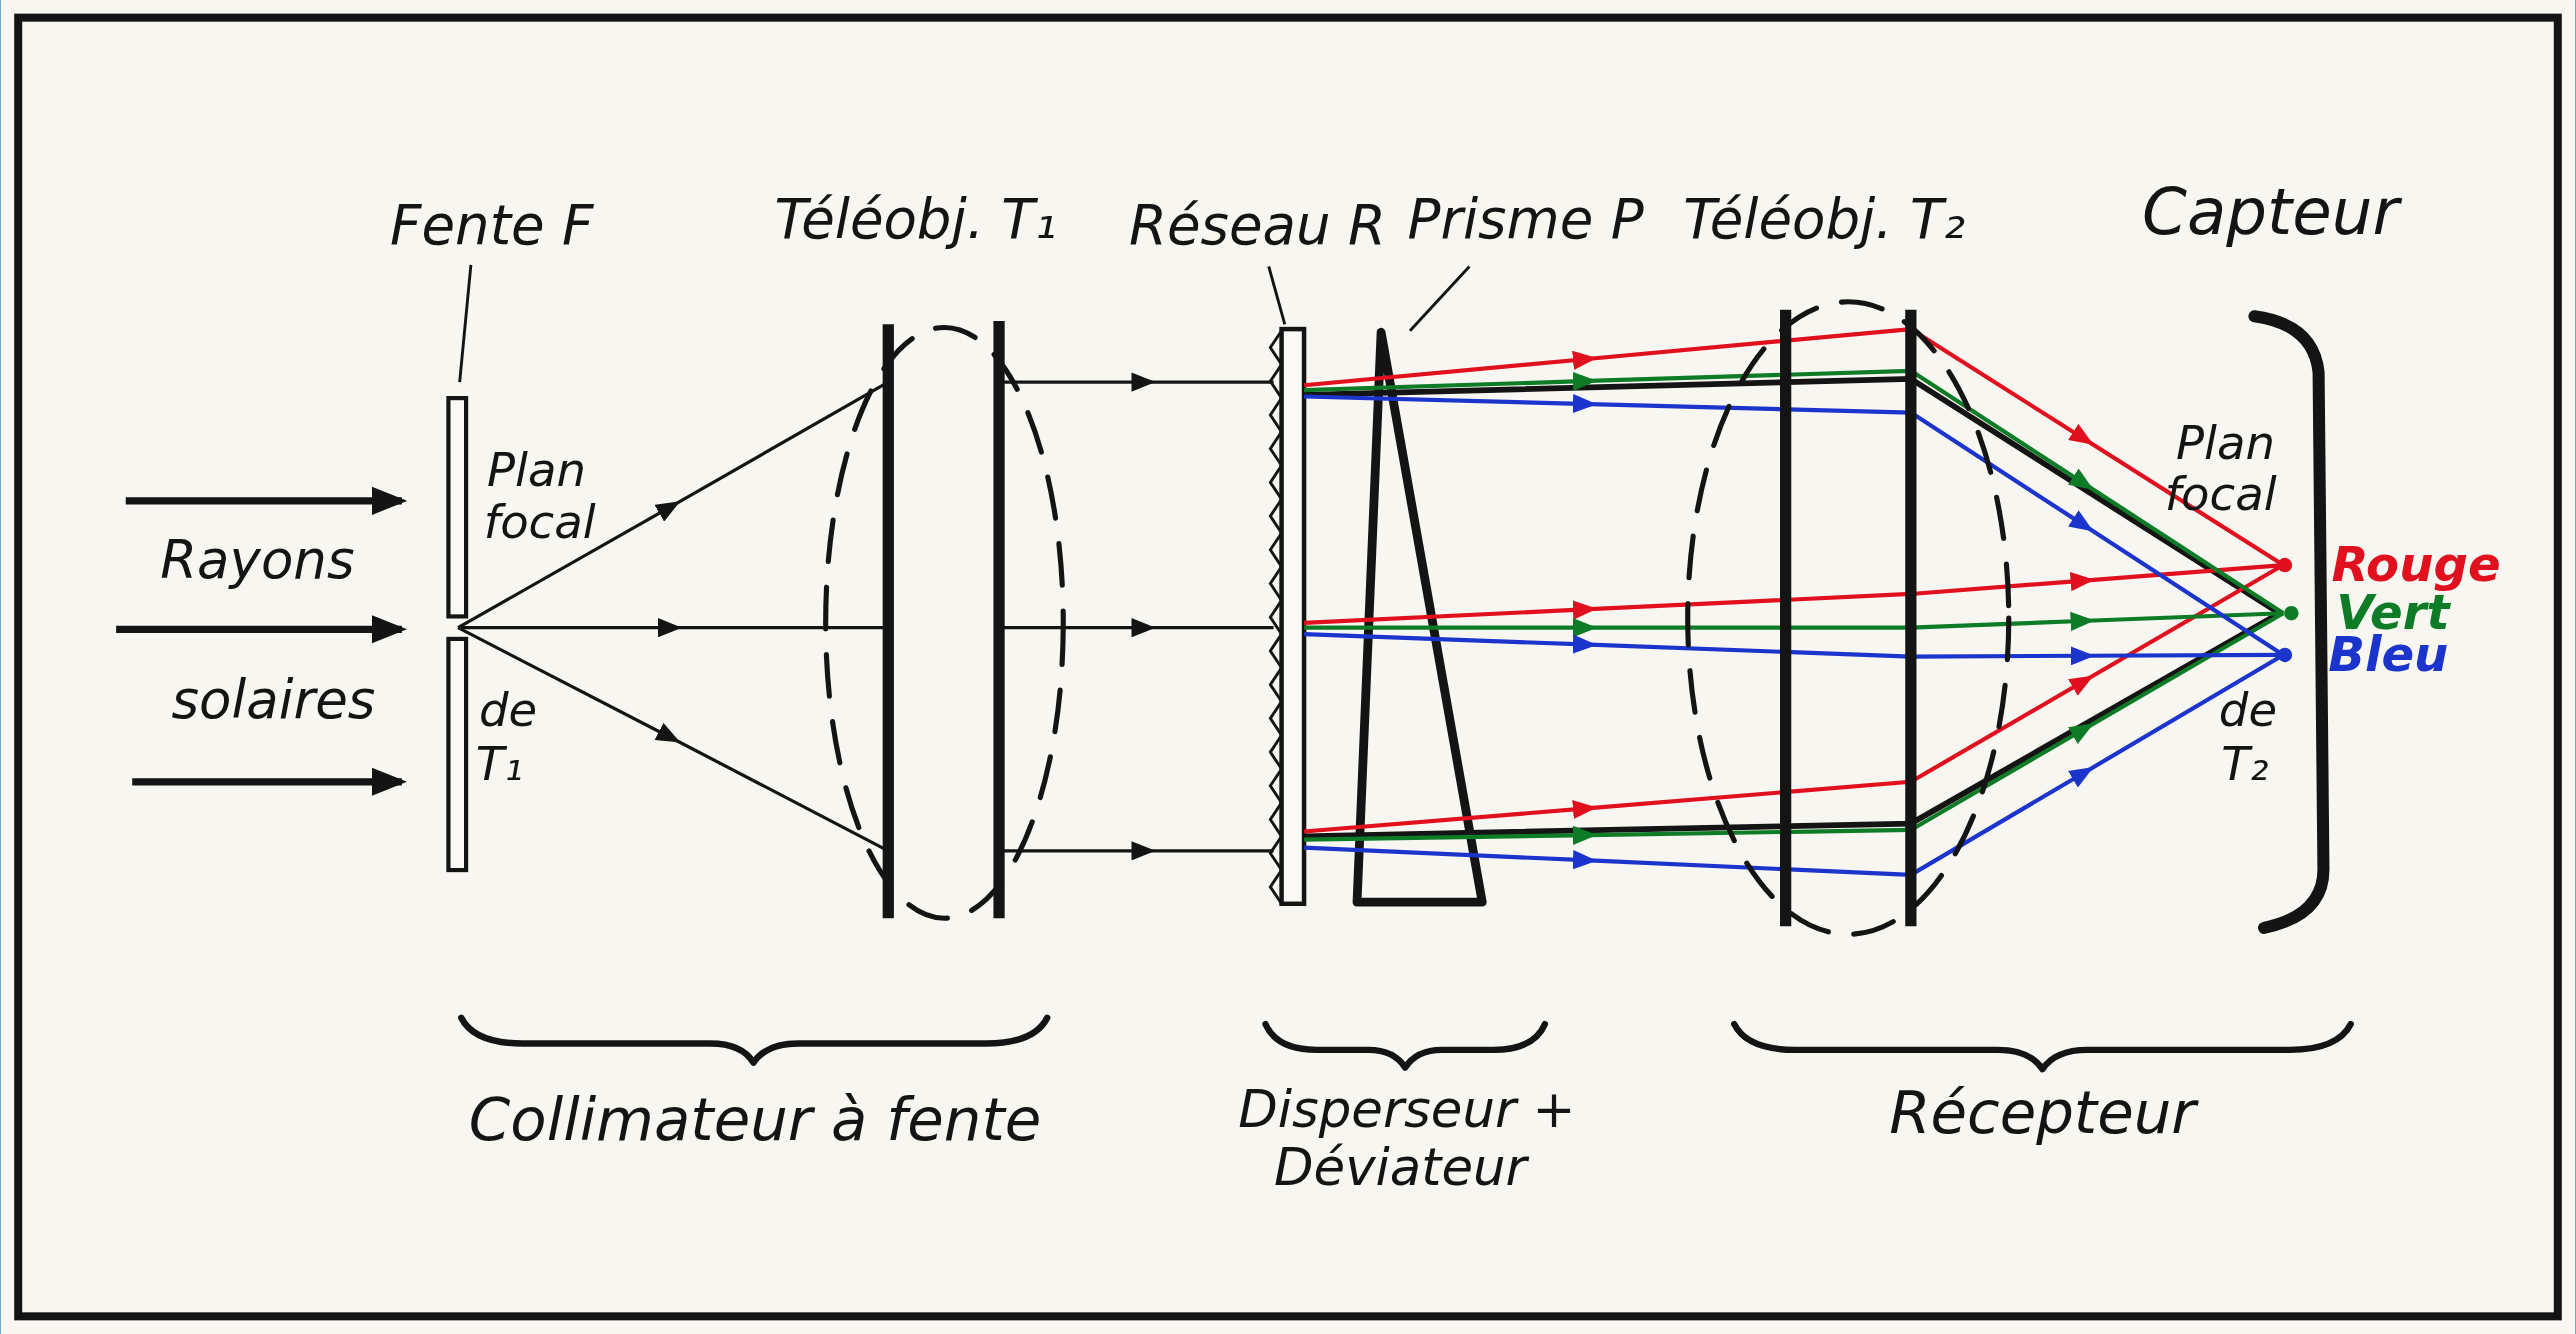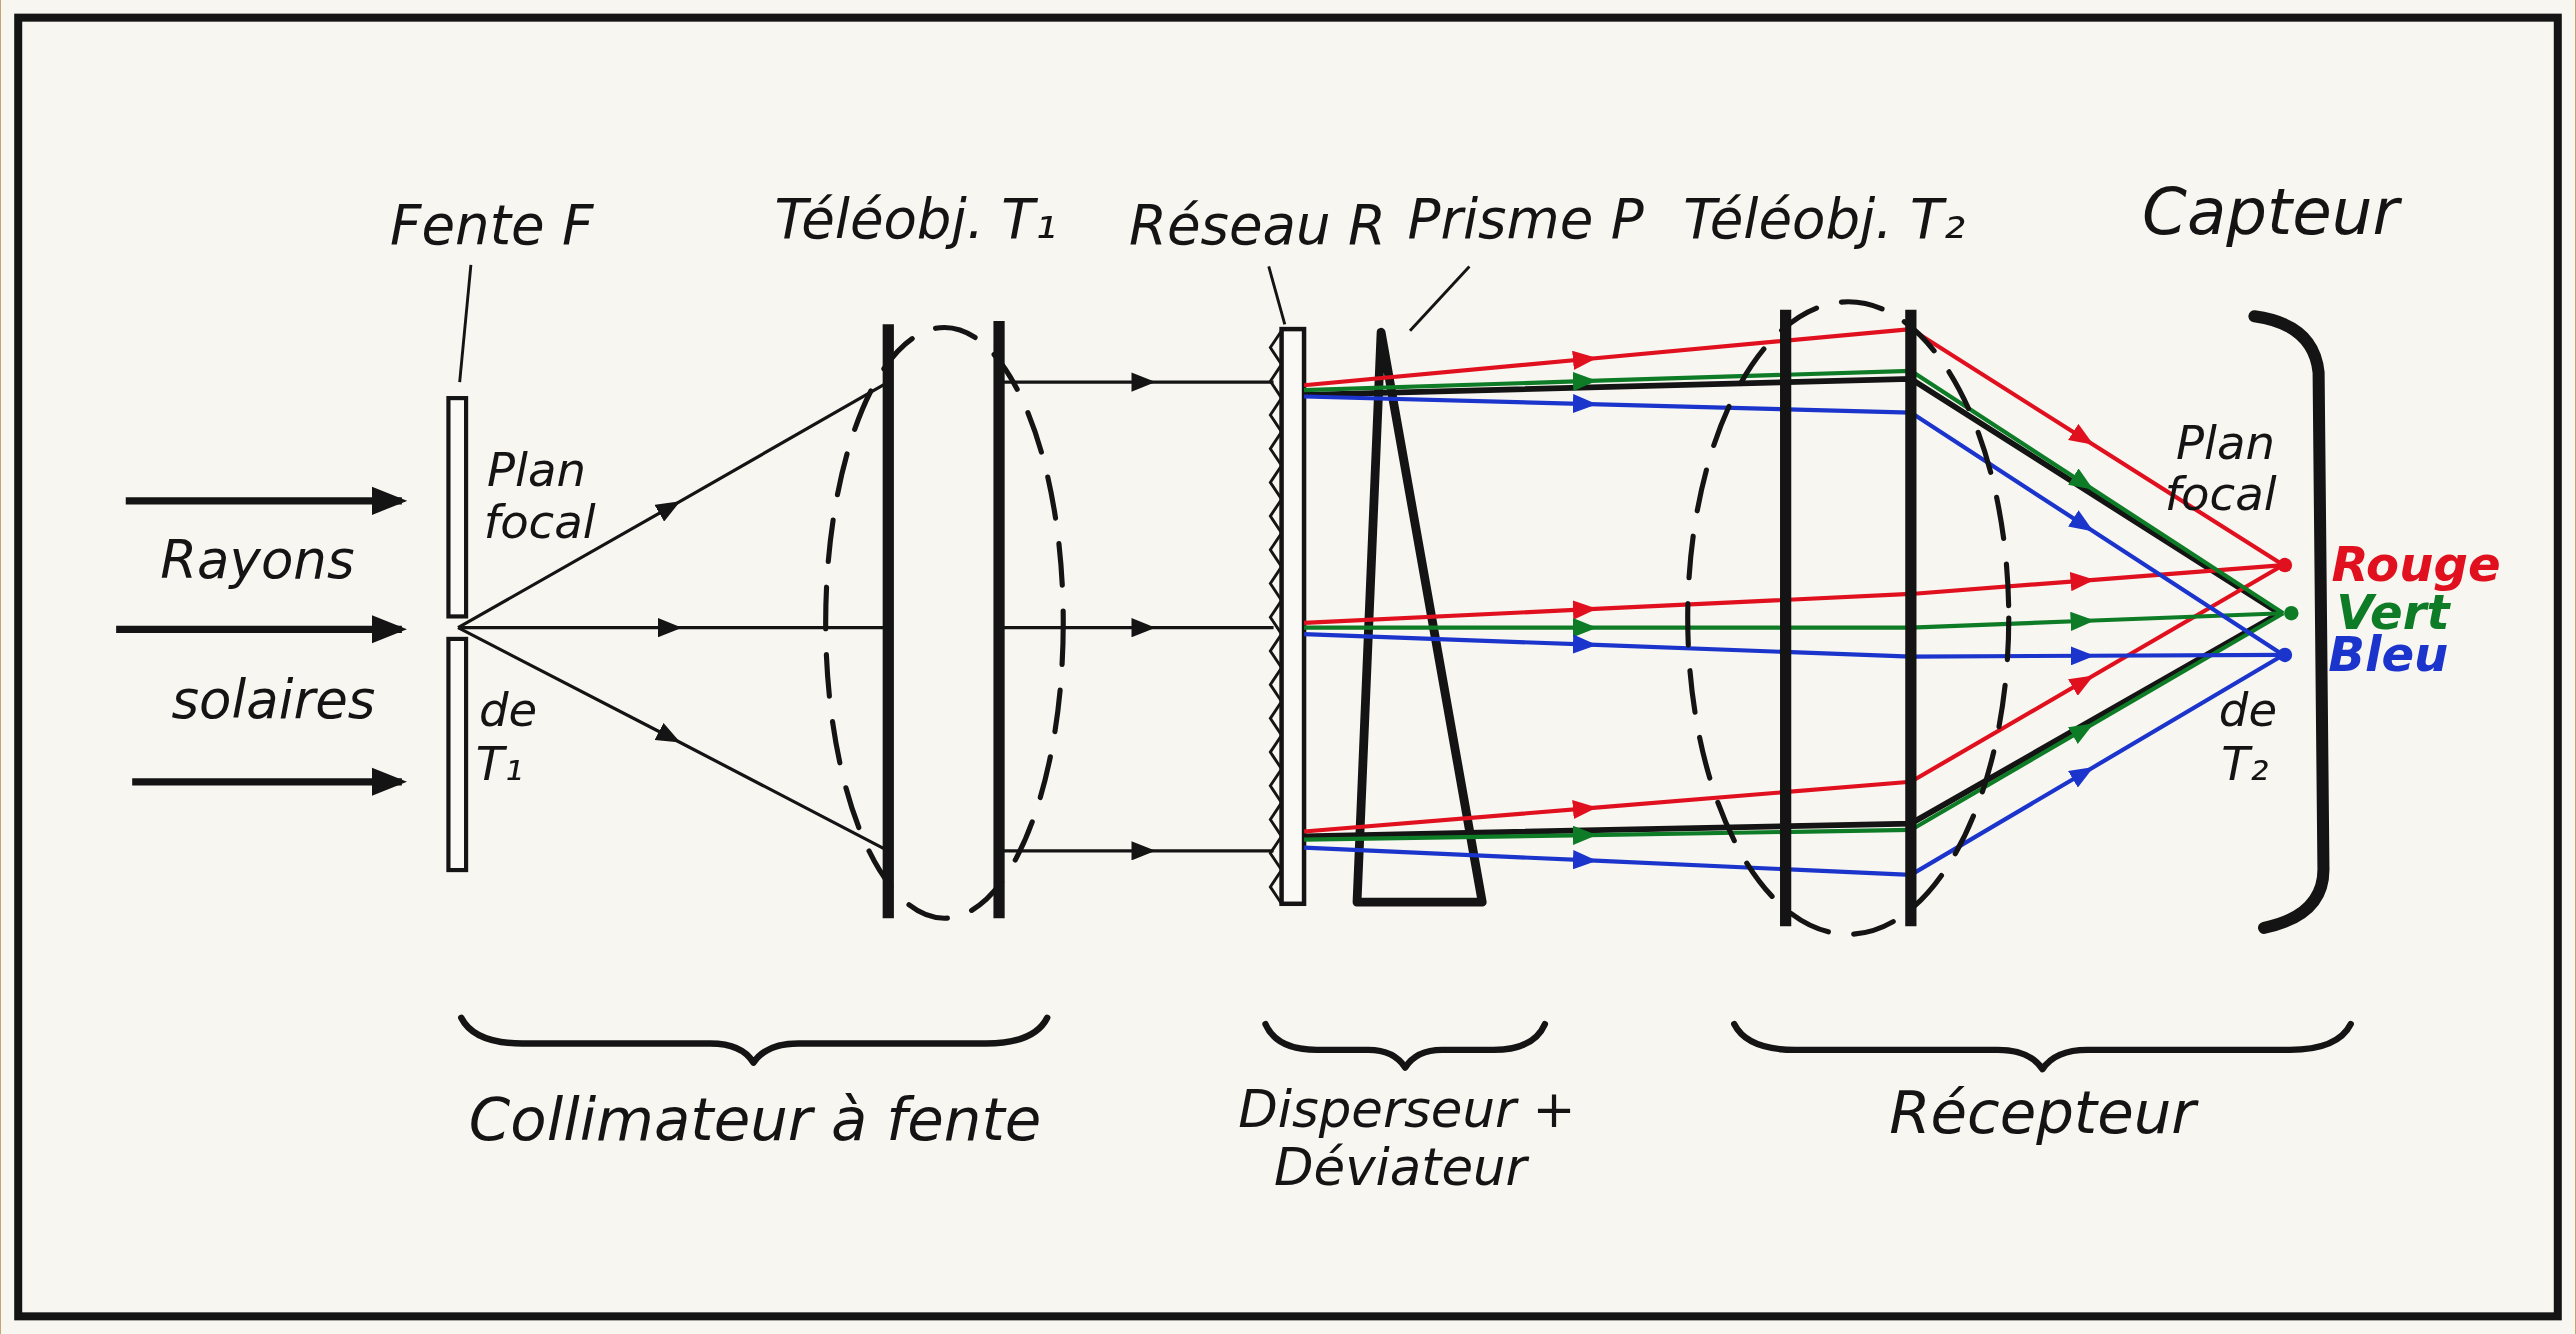--- a/index.html
+++ b/index.html
@@ -1,19 +1,19 @@
 <!DOCTYPE html>
 <html style="font-size:13px"><head>
 <meta charset="utf-8">
 <style>
   html,body { margin:0; padding:0; background:#dedbd3; }
   .sheet {
     width:100vw; height:100vh;
     display:flex; align-items:center; justify-content:center;
-    background:#a16207;
+    background:#0369a1;
   }
   svg { display:block; width:100%; height:auto; max-height:100vh; }
   .hand { font-family:"DejaVu Sans", sans-serif; font-style:italic; fill:#141414; }
   .hand-b { font-family:"DejaVu Sans", sans-serif; font-style:italic; font-weight:bold; }
 </style>
 </head>
 <body>
 
 <div class="sheet">
 <svg viewBox="0 0 1604 831" preserveAspectRatio="xMidYMid meet">

